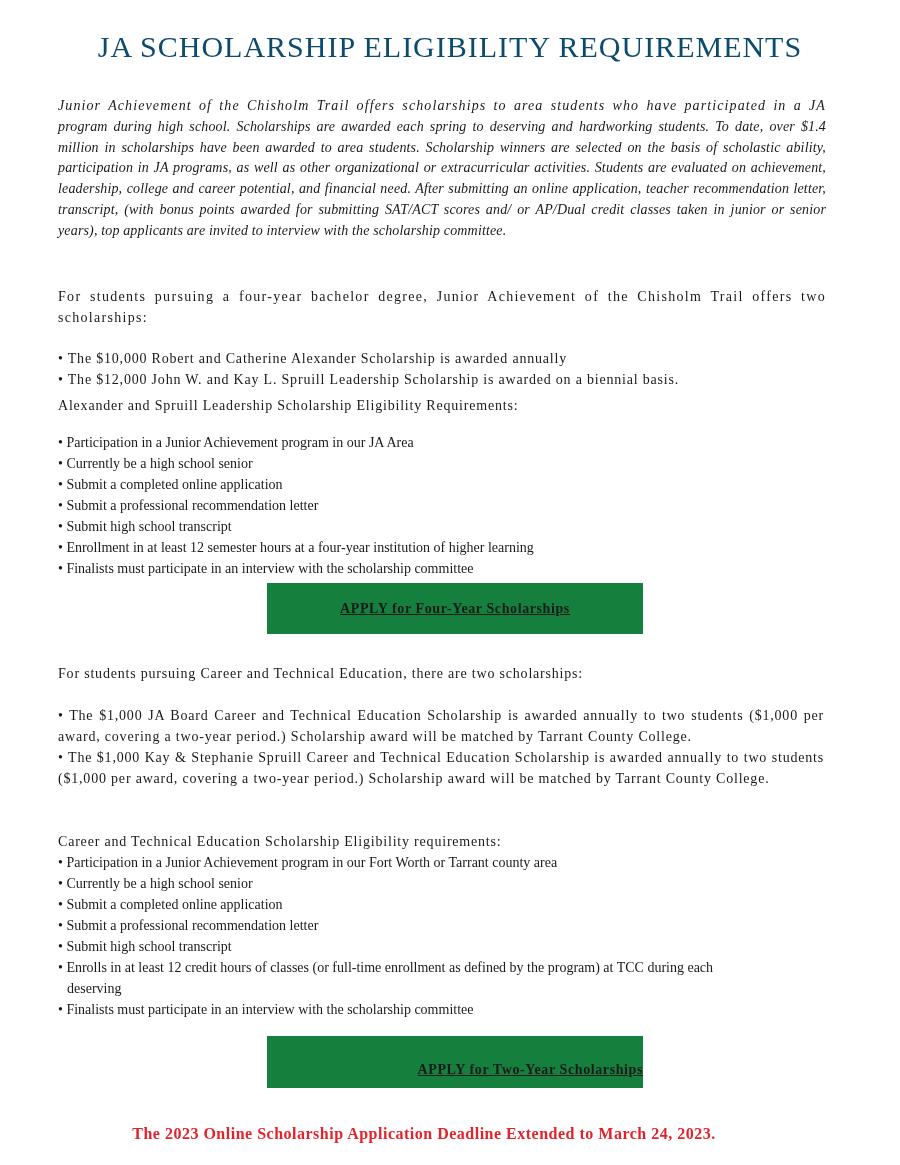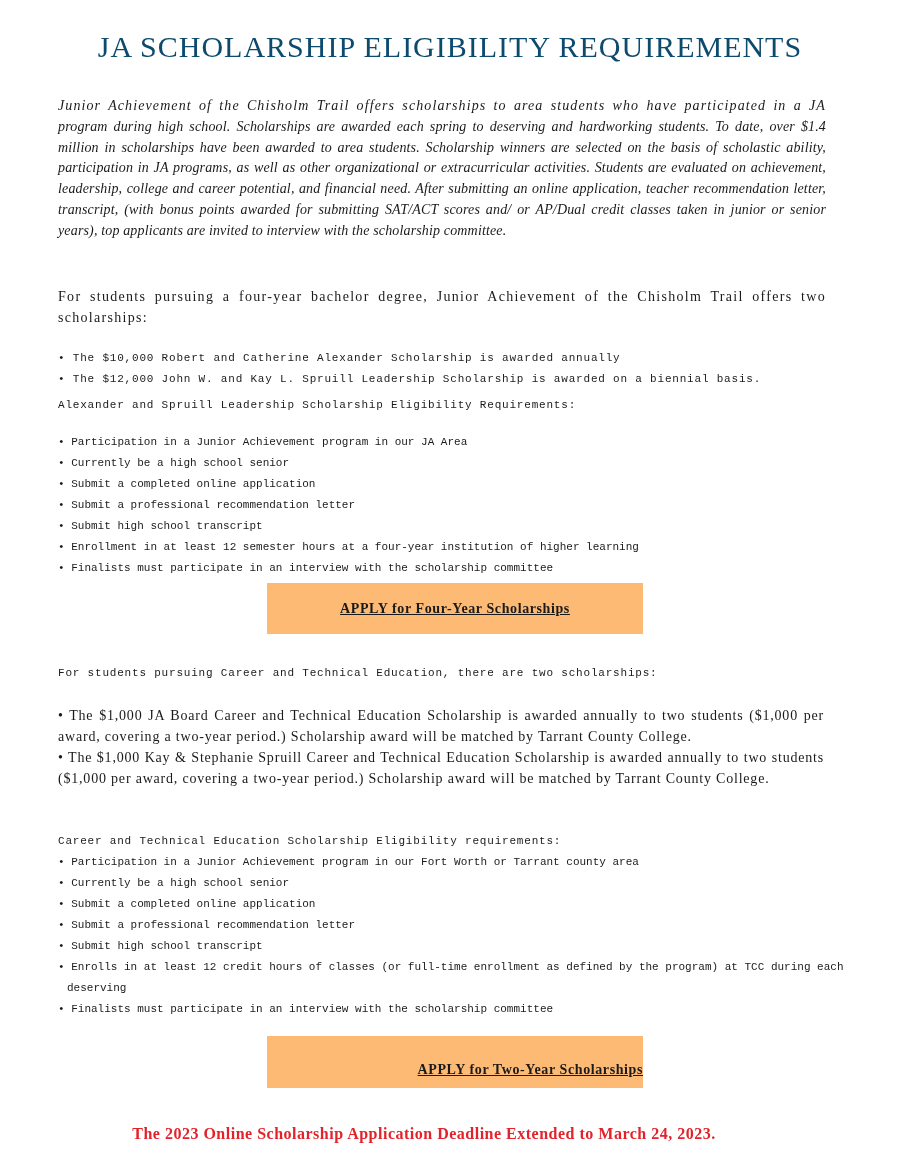--- a/index.html
+++ b/index.html
@@ -14,24 +14,24 @@
     font-weight: normal; margin: 0; color: #0c4a6e;
   }
   .para {
     position: absolute; left: 58px; width: 768px;
     font-size: 14px; line-height: 20.8px; margin: 0;
     text-align: justify;
   }
   .intro { top: 96px; letter-spacing: 0.15px; font-style: italic; }
   .intro .first-line { letter-spacing: 1.1px; }
   .four-year { top: 287px; letter-spacing: 1.3px; word-spacing: 3px; text-align: justify; }
-  .line { position: absolute; left: 58px; font-size: 11px; line-height: 21px; margin: 0; white-space: nowrap; font-family: Liberation Mono, monospace; }
+  .line { position: absolute; left: 58px; font-size: 14px; line-height: 21px; margin: 0; white-space: nowrap; }
   .spaced { letter-spacing: 0.8px; }
   .btn {
-    position: absolute; background: #fdba74; display: block;
+    position: absolute; background: #15803d; display: block;
     text-align: center; text-decoration: none;
   }
   .btn span {
     color: #1a1a1a; font-weight: bold; font-size: 14px; letter-spacing: 0.6px;
     text-decoration: underline; position: absolute; left: 0; right: 0;
   }
   .btn1 { left: 267px; top: 583px; width: 376px; height: 51px; }
   .btn1 span { top: 18px; }
   .btn2 { left: 267px; top: 1036px; width: 376px; height: 52px; text-align: right; }
   .btn2 span { top: 26px; }

